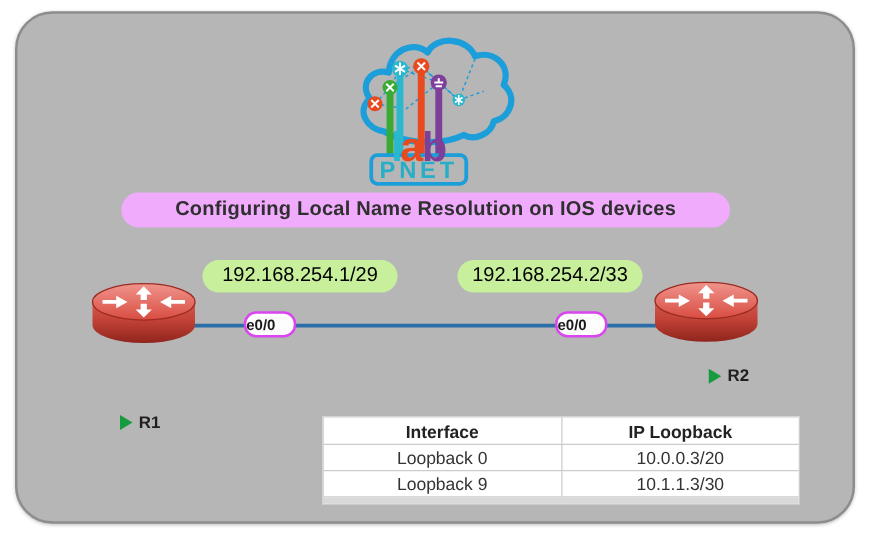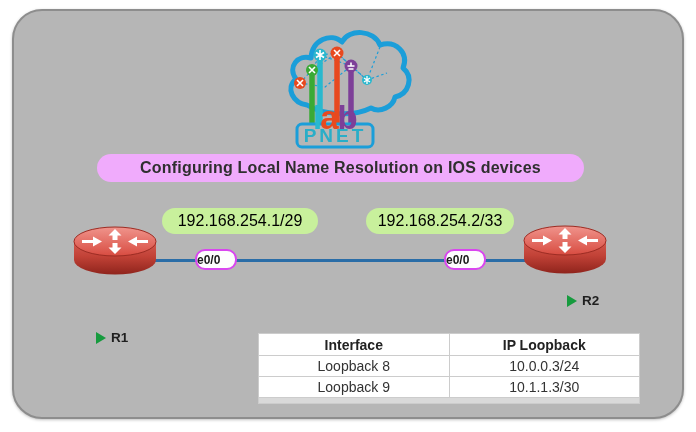--- a/index.html
+++ b/index.html
@@ -142,22 +142,22 @@
     <span class="play"></span>
     <span>R2</span>
   </div>
 
   <div class="iftable">
     <div class="trow thead">
       <div class="tcell">Interface</div>
       <div class="tcell">IP Loopback</div>
     </div>
     <div class="trow">
-      <div class="tcell">Loopback 8</div>
-      <div class="tcell">10.0.0.3/24</div>
+      <div class="tcell">Loopback 0</div>
+      <div class="tcell">10.0.0.3/20</div>
     </div>
     <div class="trow">
       <div class="tcell">Loopback 9</div>
       <div class="tcell">10.1.1.3/30</div>
     </div>
     <div class="tfoot-strip"></div>
   </div>
 
 </div>
 

